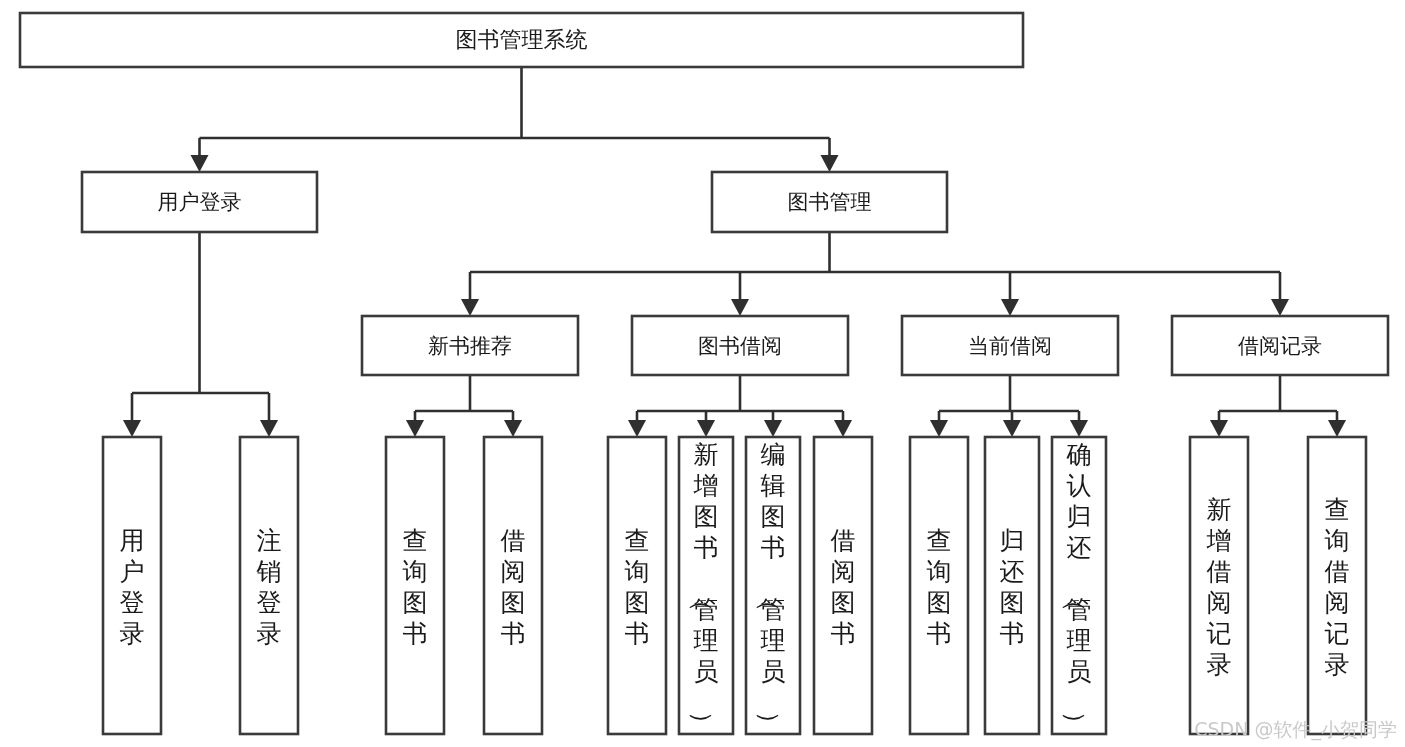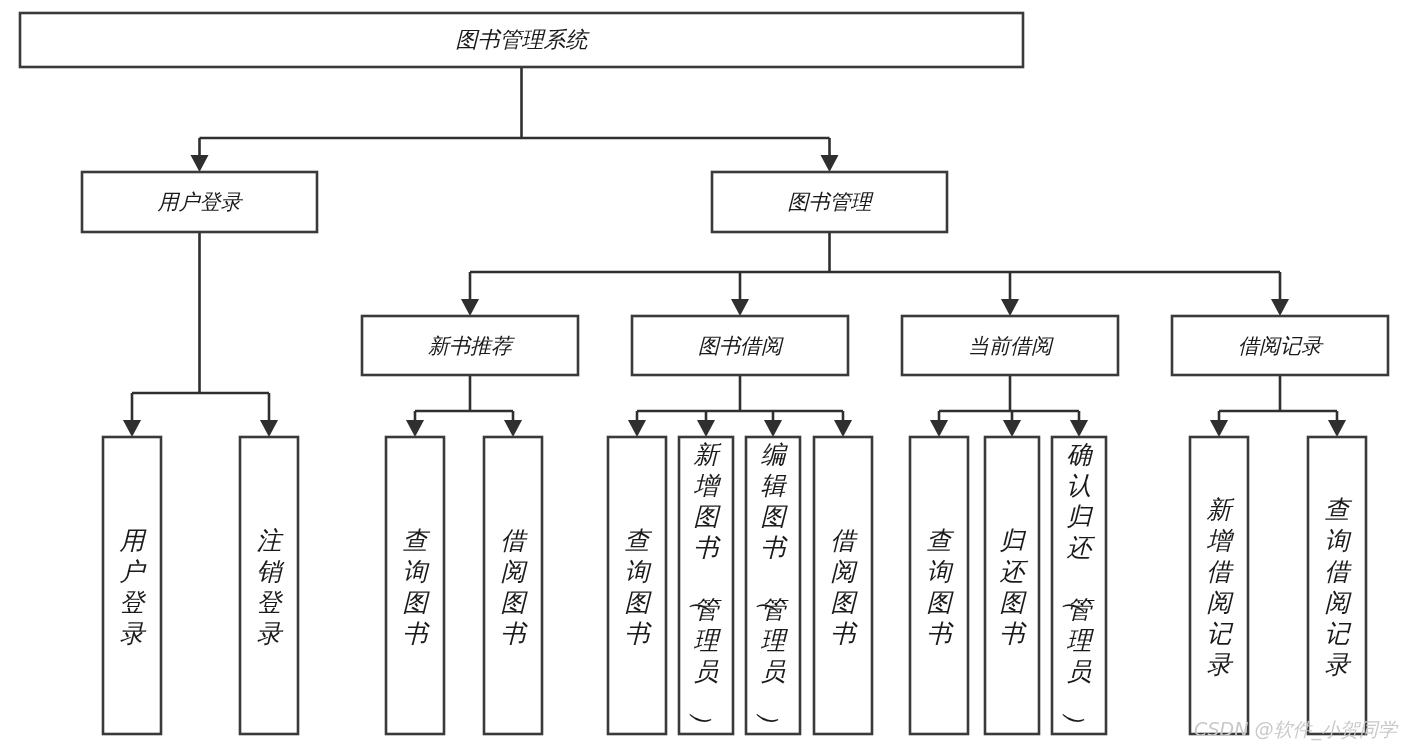--- a/index.html
+++ b/index.html
@@ -12,21 +12,20 @@
     width: 1405px;
     height: 747px;
     font-family: "DejaVu Sans", "Liberation Sans", sans-serif;
     overflow: hidden;
   }
   #diagram-root {
     position: relative;
     width: 1405px;
     height: 554px;
     background: #ffffff;
-    font-style: italic;
   }
   svg.diagram-canvas {
     position: absolute;
     top: 0;
     left: 0;
     width: 1405px;
     height: 747px;
     display: block;
   }
   .node-box {

